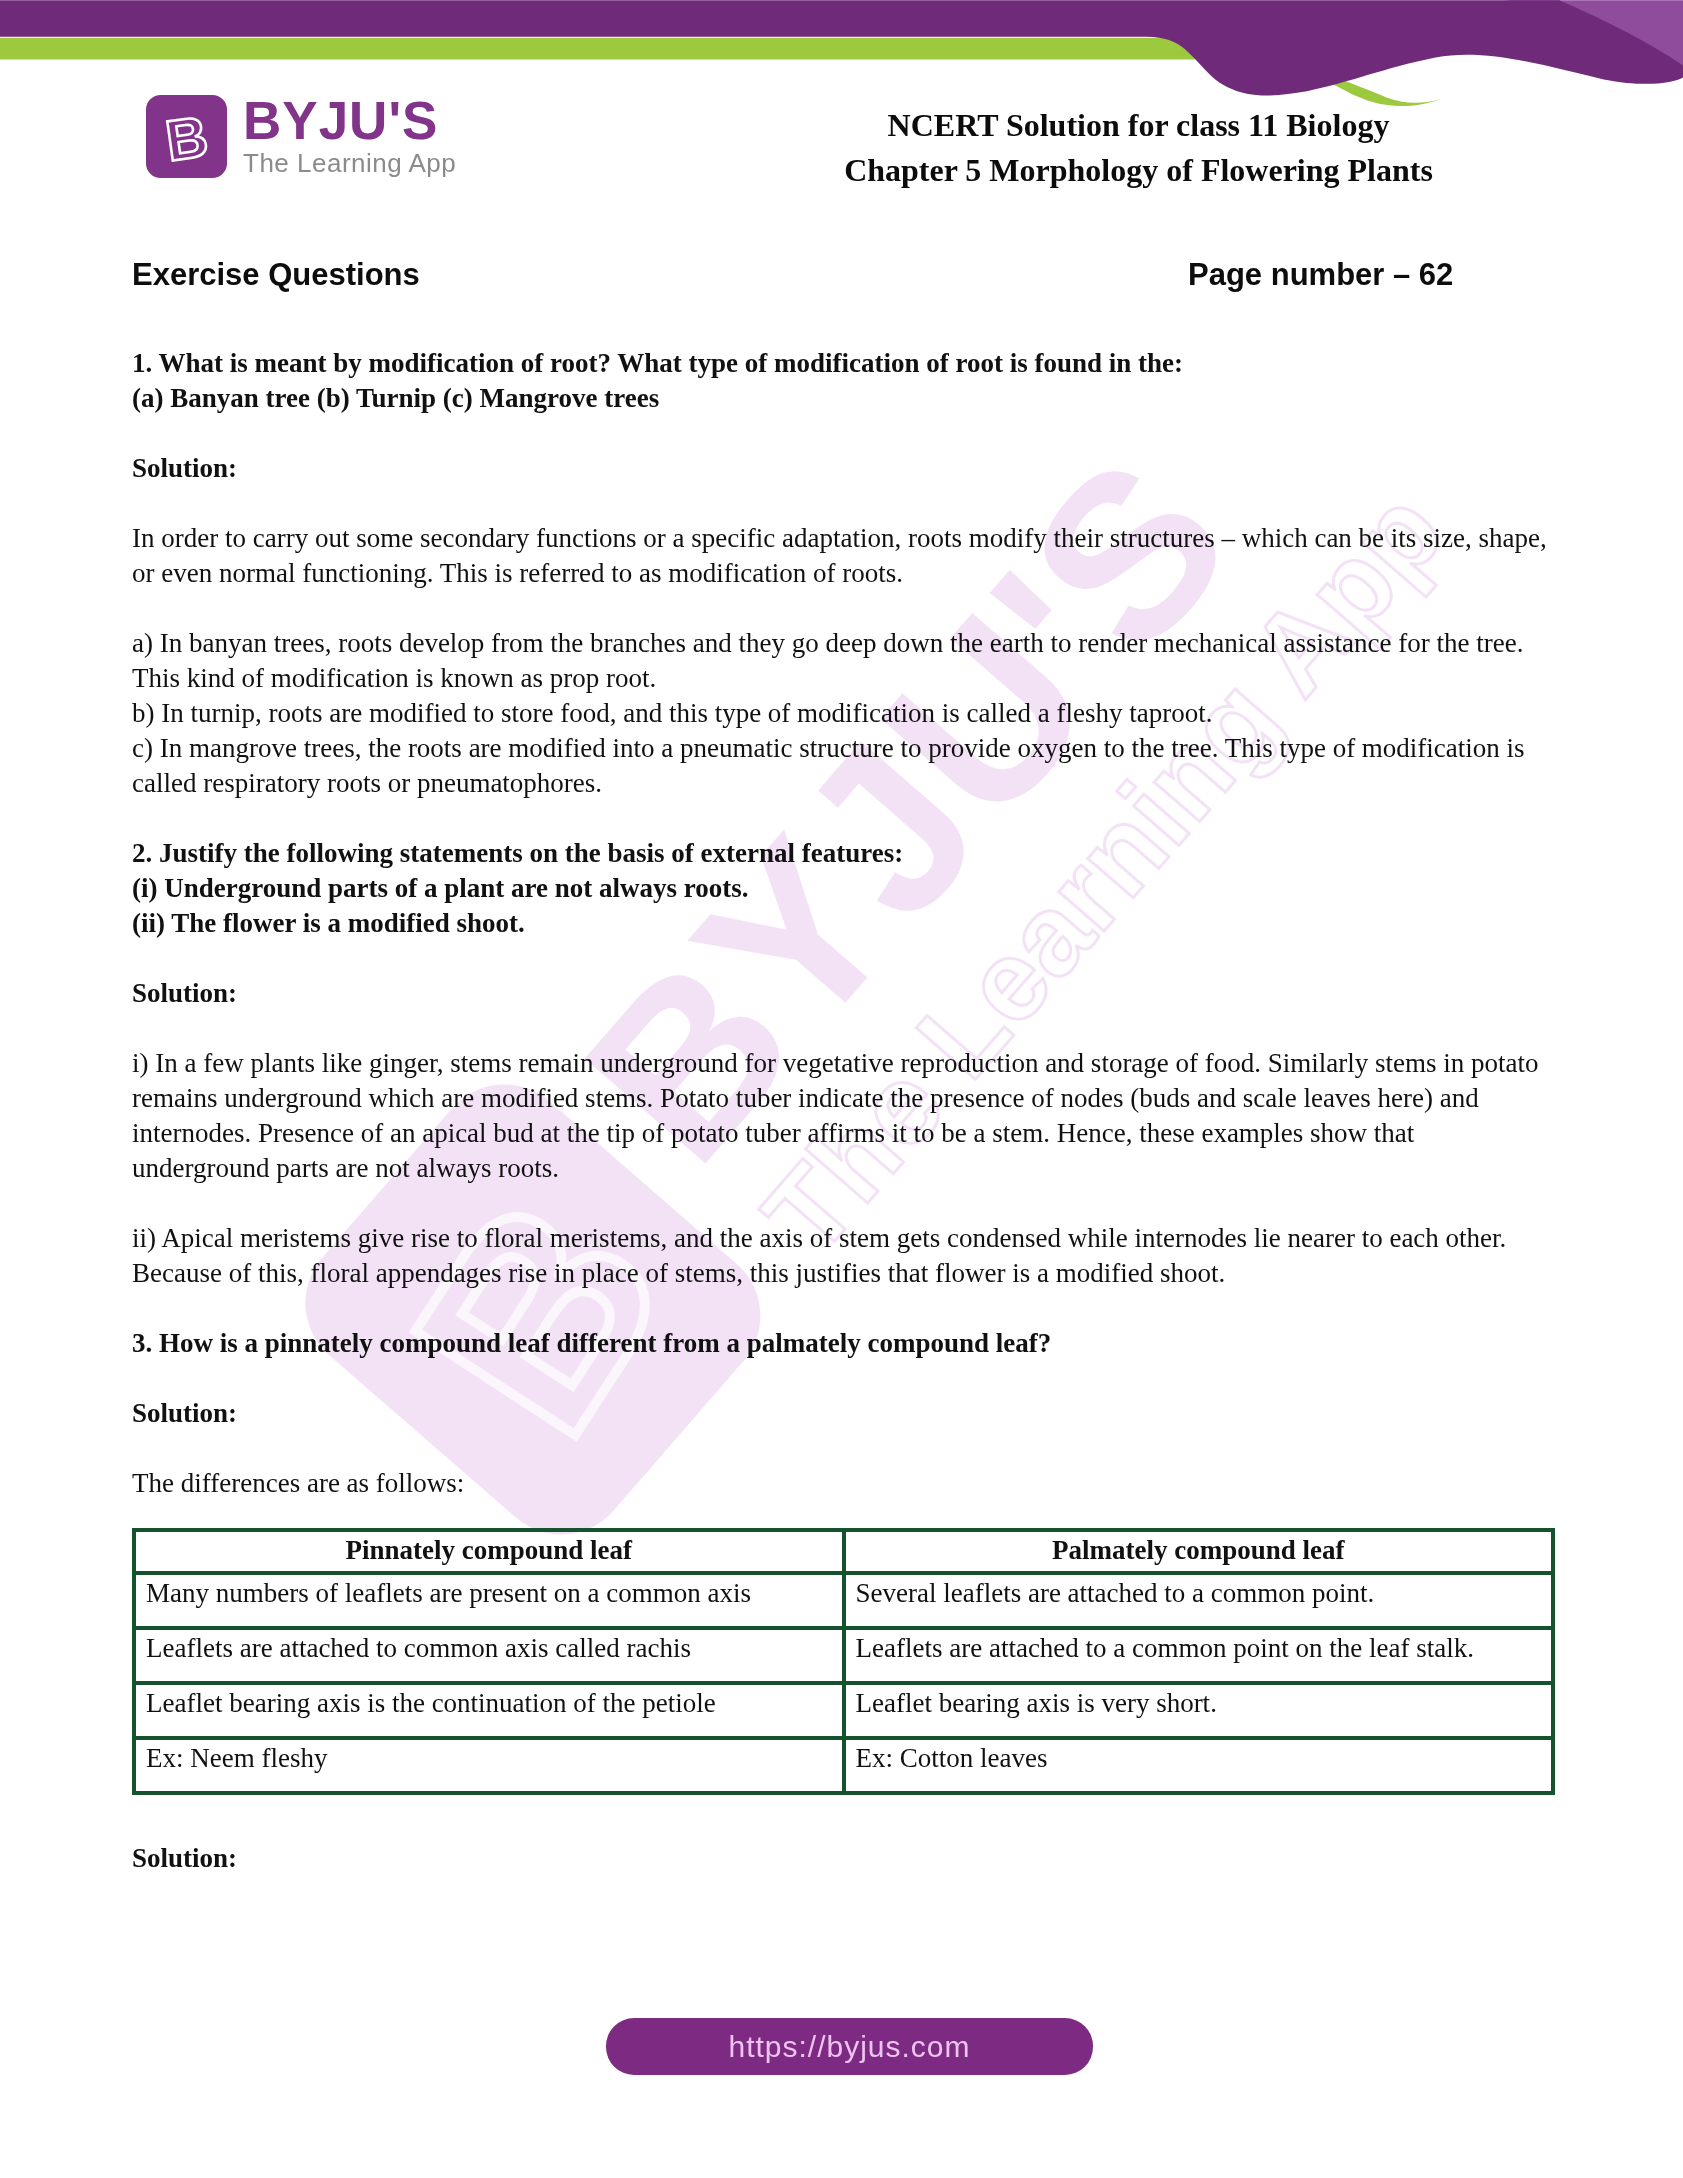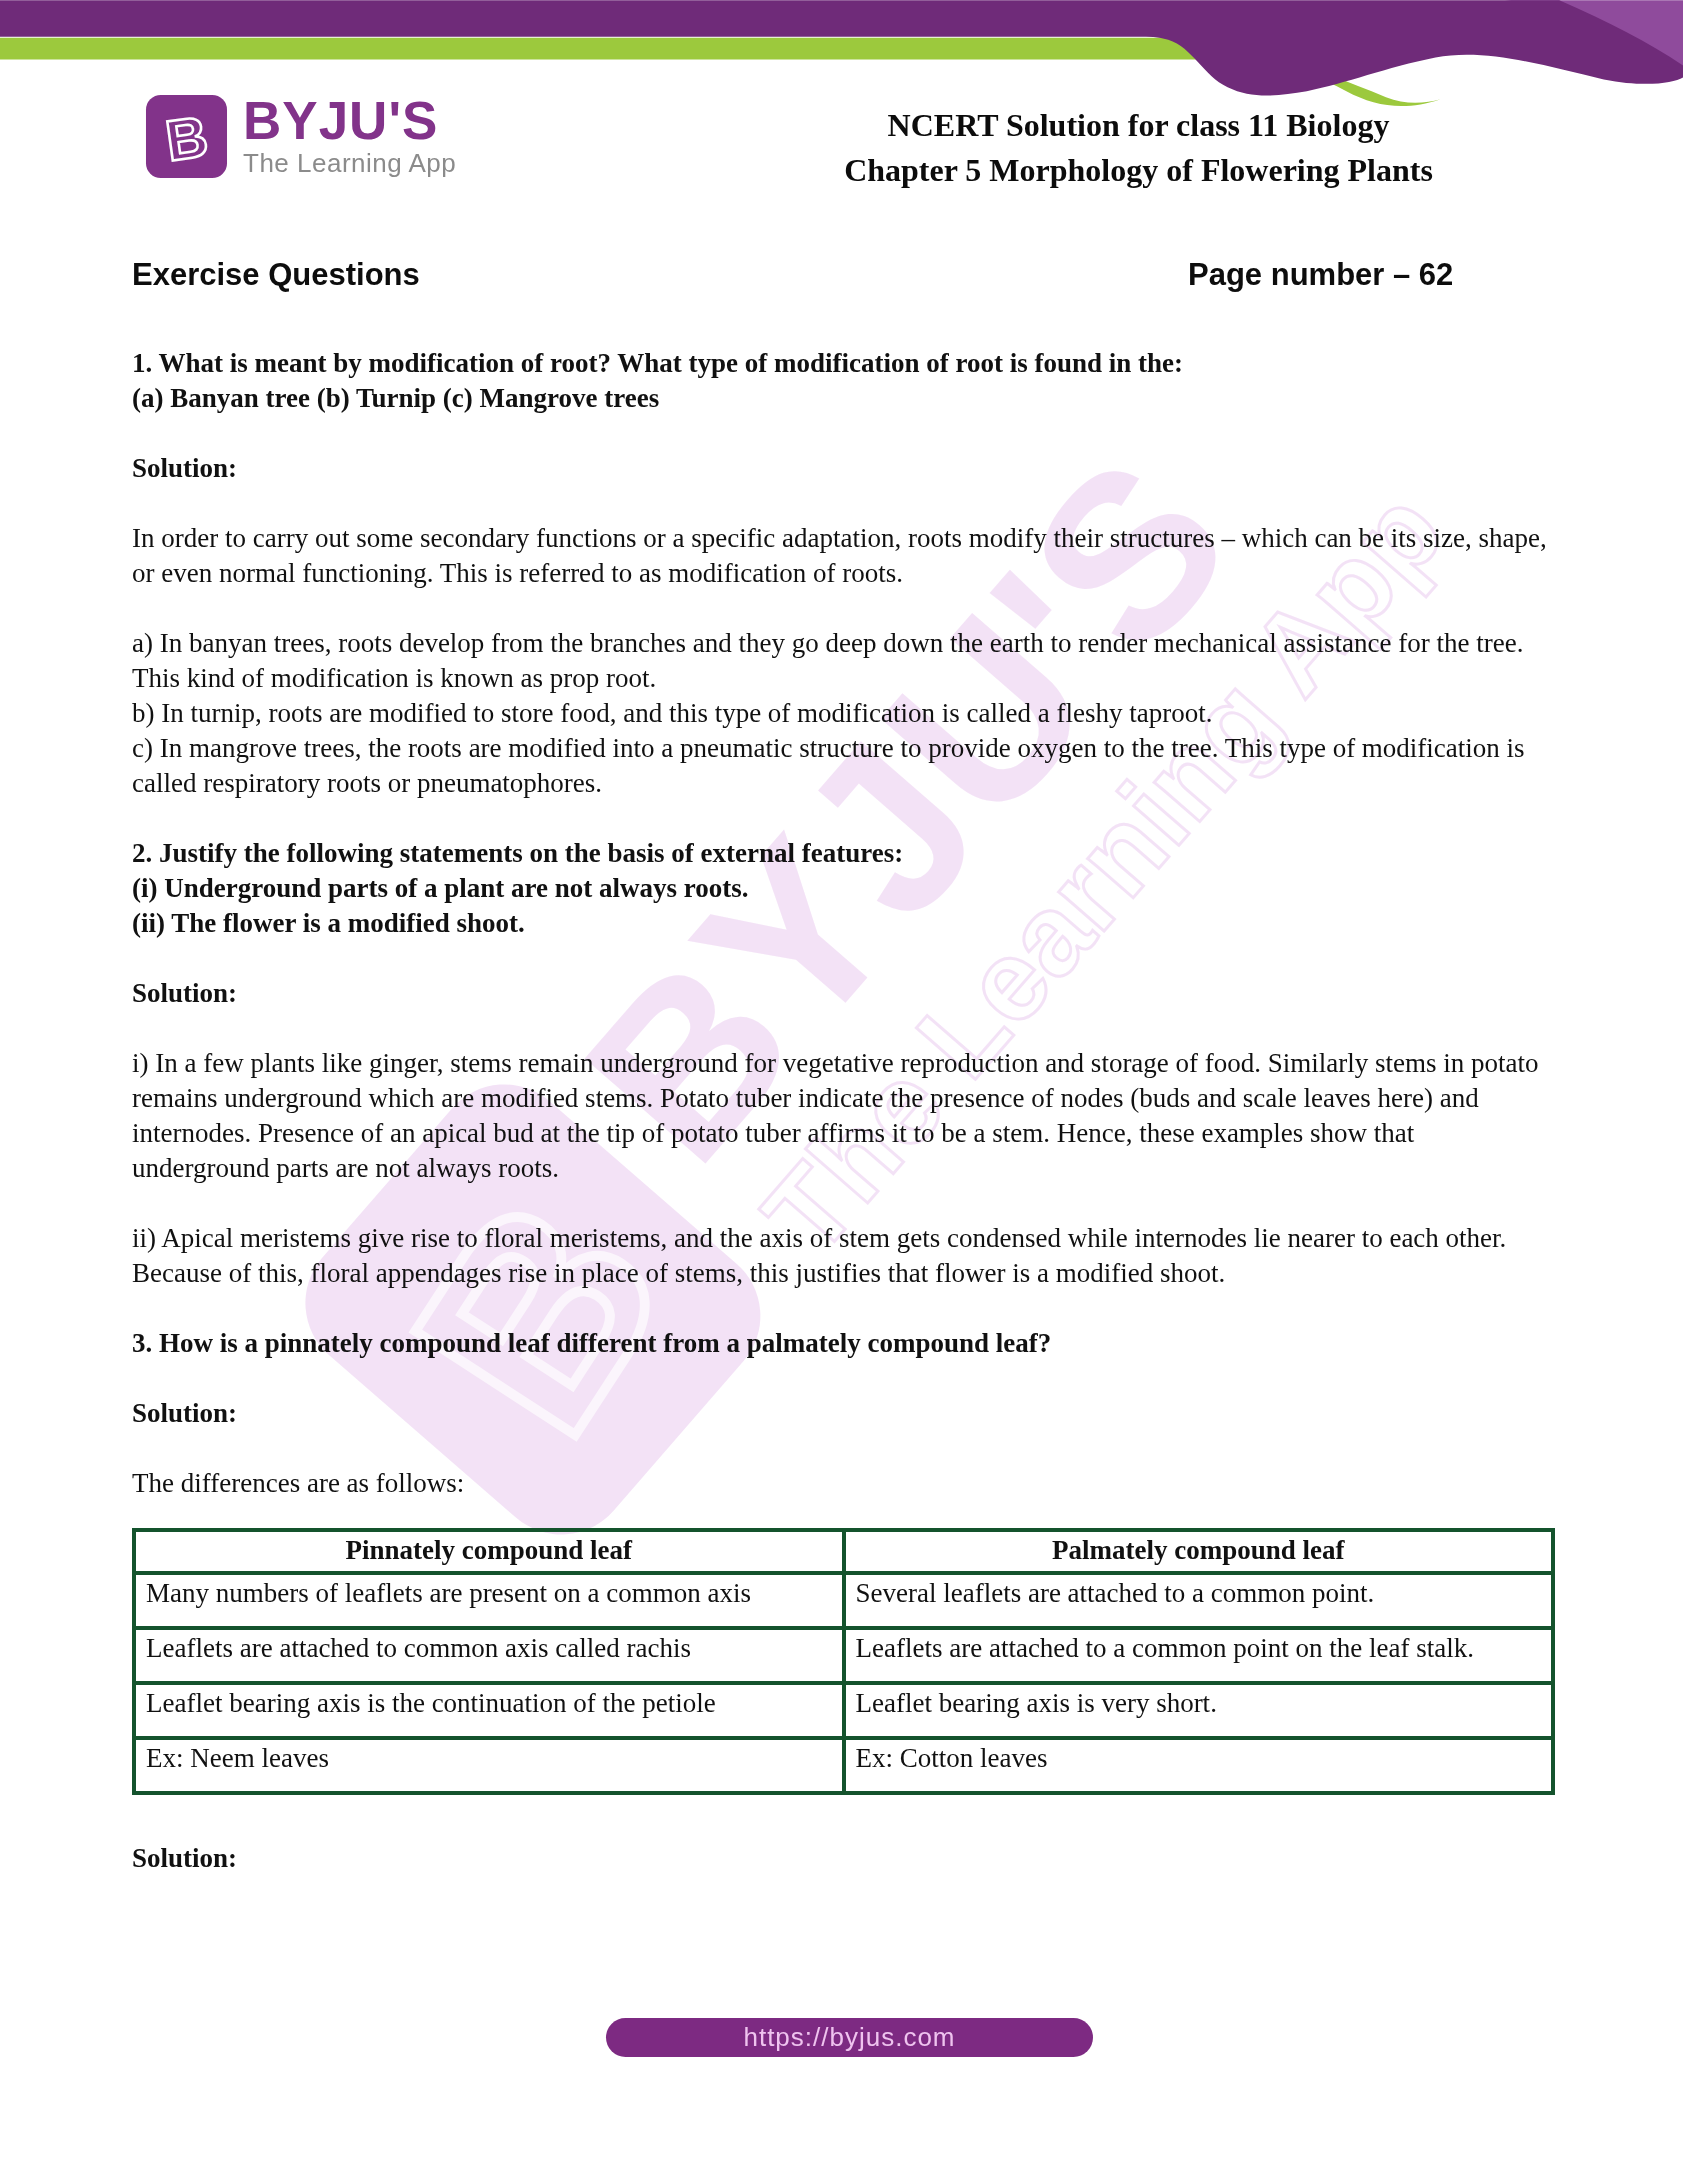--- a/index.html
+++ b/index.html
@@ -39,23 +39,23 @@
   .block { white-space:pre-line; margin:0 0 35px 0; }
   .q { font-weight:bold; }
   .sol { font-weight:bold; }
 
   table.cmp { border-collapse:collapse; width:100%; margin:-8px 0 46px 0; background:transparent; }
   table.cmp th, table.cmp td { border:4px solid #14532d; font-size:27px; line-height:35px; vertical-align:top; }
   table.cmp th { text-align:center; font-weight:bold; padding:1px 10px 3px 10px; width:50%; }
   table.cmp td { text-align:left; padding:1px 10px 15px 10px; }
 
   
-  .footer-pill { position:absolute; left:606px; top:2018px; width:487px; height:39px;
+  .footer-pill { position:absolute; left:606px; top:2018px; width:487px; height:57px;
     background:#7d2a82; border-radius:28px; display:flex; align-items:center; justify-content:center;
-    font-family:"Liberation Sans", sans-serif; font-size:26px; color:#efc3ef; letter-spacing:1px;
+    font-family:"Liberation Sans", sans-serif; font-size:30px; color:#efc3ef; letter-spacing:1px;
     z-index:4; text-decoration:none; }
 </style>
 </head>
 <body>
 
 <div class="header-wave">
   <svg width="1683" height="139" viewBox="0 0 1700 140" xmlns="http://www.w3.org/2000/svg">
     <path d="M1520 0 L1700 0 L1700 72 C1648 28 1592 8 1520 0 Z" fill="#8f4b9c"></path>
     <path d="M0 38 L1180 38 C1260 40 1330 70 1400 98 C1420 106 1440 104 1455 100 C1420 112 1390 108 1360 92 C1320 70 1280 60 1240 60 L0 60 Z" fill="#9cc93d"></path>
     <path d="M0 0 L1575 0 C1625 22 1665 42 1700 66 L1700 78 C1690 84 1660 88 1620 80 C1560 66 1500 48 1450 58 C1400 68 1360 84 1320 92 C1290 97 1265 100 1240 88 C1215 76 1205 48 1180 40 C1170 37 1160 37 1150 37 L0 37 Z" fill="#6f2b79"></path>
@@ -124,21 +124,21 @@
     </tr>
     <tr>
       <td>Leaflets are attached to common axis called rachis</td>
       <td>Leaflets are attached to a common point on the leaf stalk.</td>
     </tr>
     <tr>
       <td>Leaflet bearing axis is the continuation of the petiole</td>
       <td>Leaflet bearing axis is very short.</td>
     </tr>
     <tr>
-      <td>Ex: Neem leaves</td>
+      <td>Ex: Neem fleshy</td>
       <td>Ex: Cotton leaves</td>
     </tr>
   </tbody>
     </table>
 
   <div class="block sol">Solution:</div>
 </div>
 
 <a class="footer-pill" href="#">https://byjus.com</a>
 

